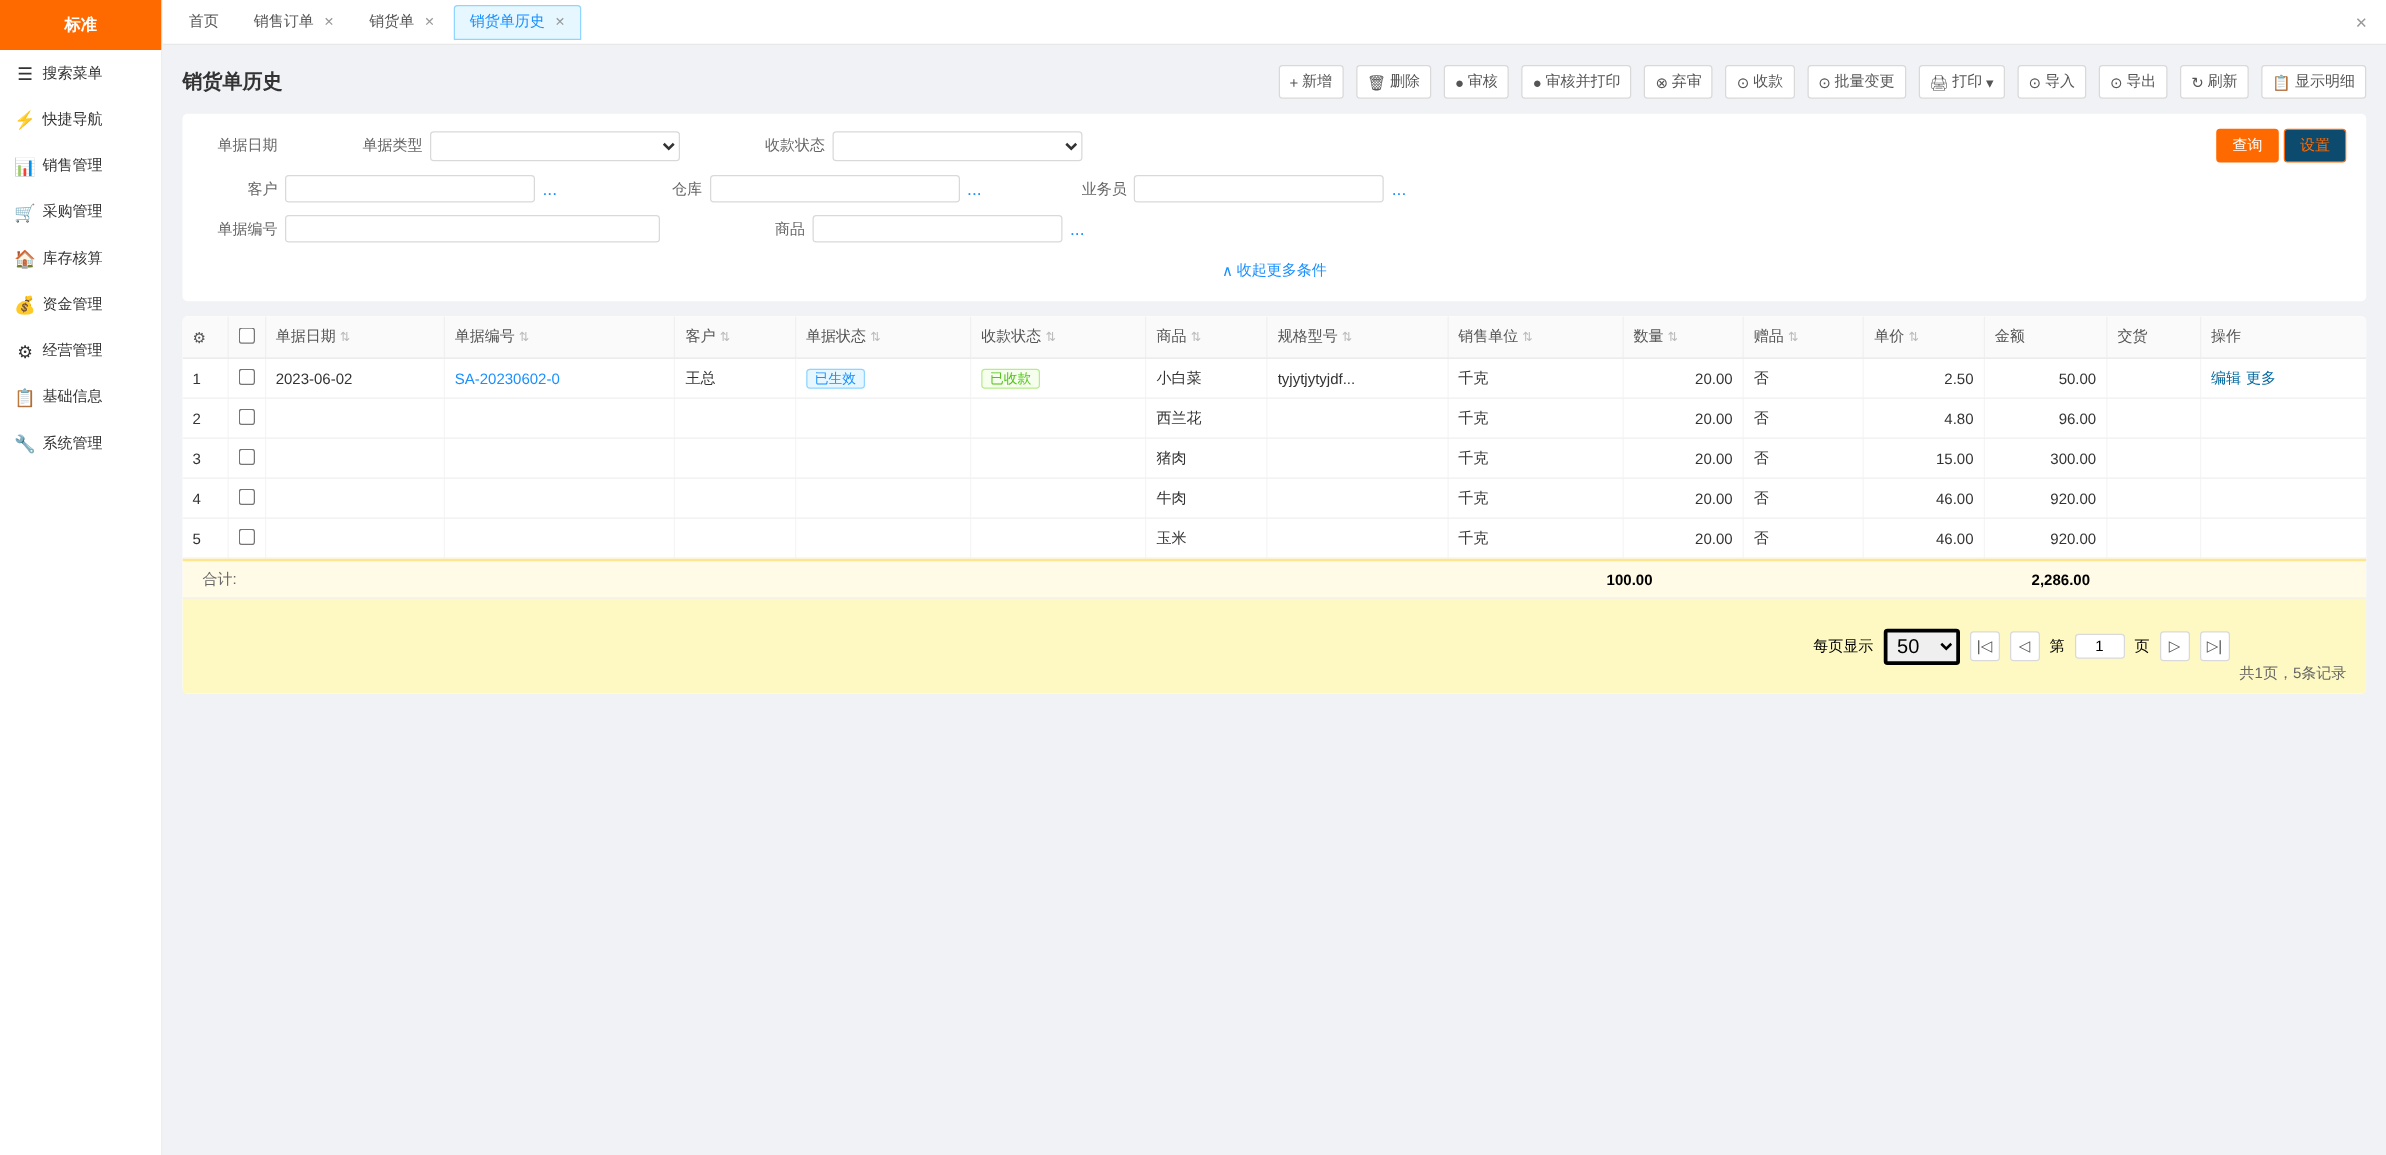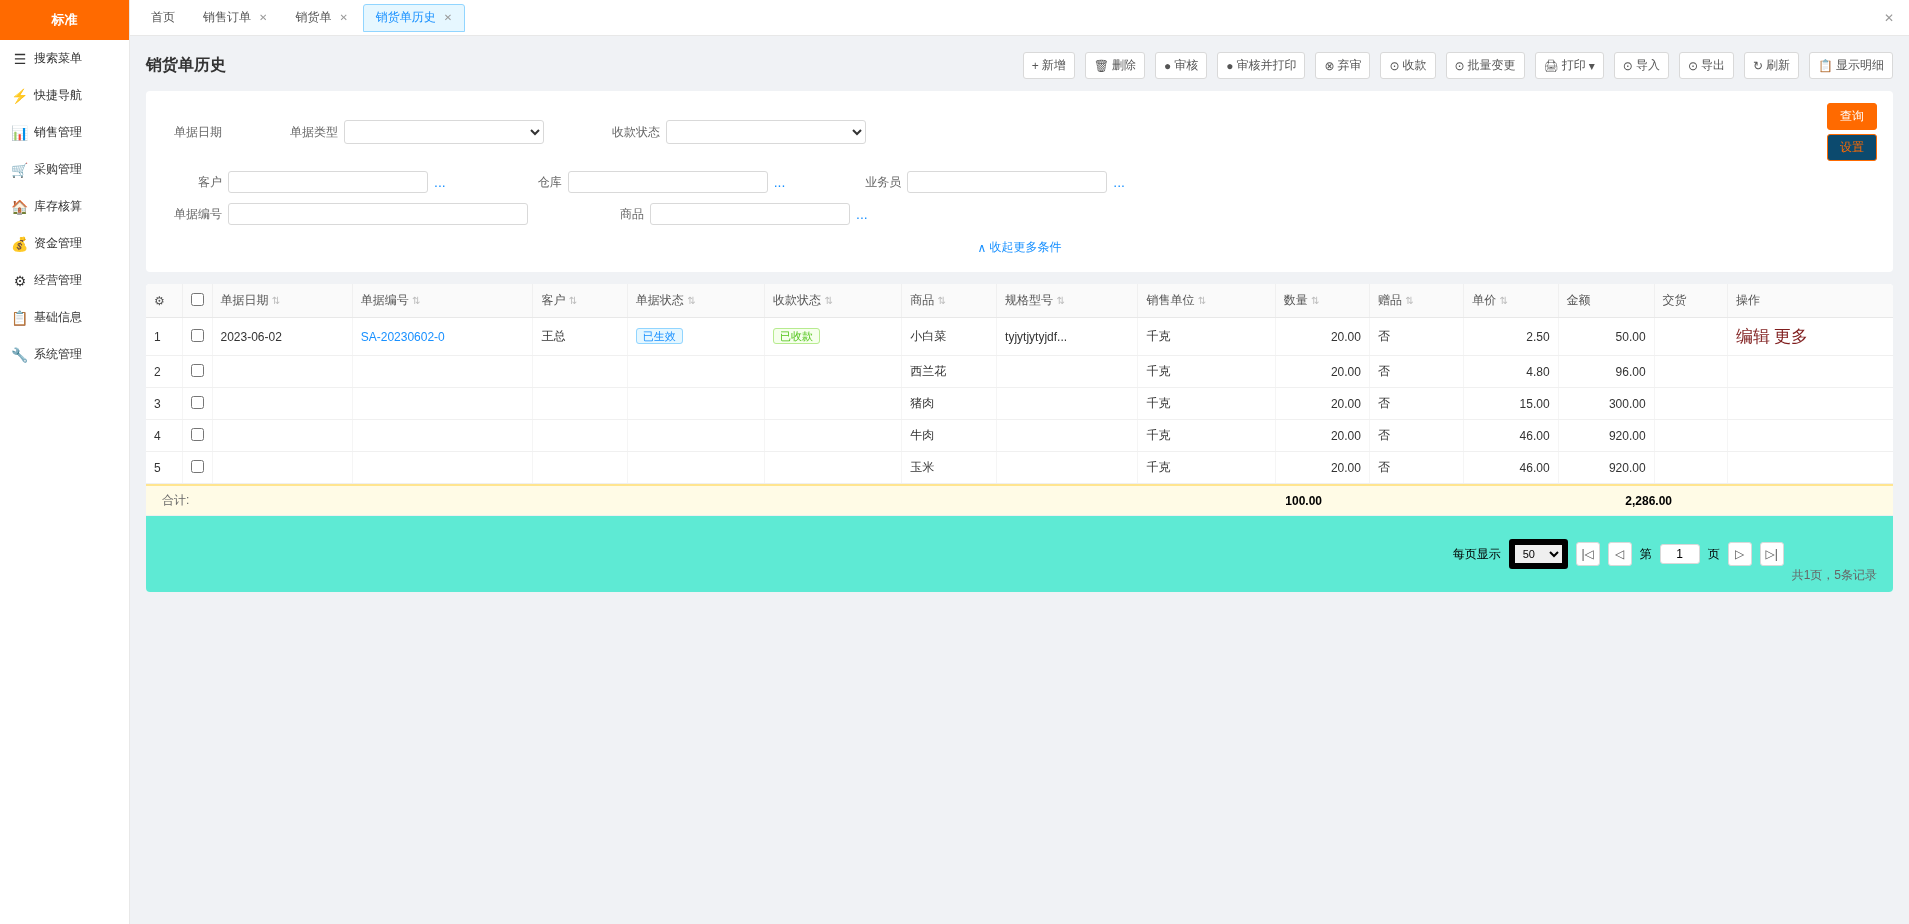--- a/index.html
+++ b/index.html
@@ -51,30 +51,30 @@
     .table-wrap { overflow-x: auto; }
     table { width: 100%; border-collapse: collapse; font-size: 12px; }
     thead tr { background: #fafafa; border-bottom: 1px solid #e8e8e8; }
     th { padding: 8px 8px; text-align: left; color: #555; font-weight: normal; white-space: nowrap; border-right: 1px solid #f0f0f0; border-bottom: 1px solid #e8e8e8; }
     th:last-child { border-right: none; }
     td { padding: 7px 8px; border-bottom: 1px solid #f0f0f0; color: #333; border-right: 1px solid #f5f5f5; white-space: nowrap; }
     td:last-child { border-right: none; }
     .sort-icon { color: #bbb; font-size: 10px; }
     .badge-active { background: #e6f7ff; color: #1890ff; border: 1px solid #91d5ff; border-radius: 3px; padding: 1px 6px; font-size: 11px; }
     .badge-paid { background: #f6ffed; color: #52c41a; border: 1px solid #b7eb8f; border-radius: 3px; padding: 1px 6px; font-size: 11px; }
-    .action-btn { color: #7f1d1d; cursor: pointer; font-size: 17px; margin-right: 4px; }
+    .action-btn { color: #0369a1; cursor: pointer; font-size: 12px; margin-right: 4px; }
 
     
     .table-footer { background: #fffbe6; border-top: 2px solid #ffe58f; padding: 6px 16px; display: flex; align-items: center; }
     .footer-label { color: #666; min-width: 80px; }
     .footer-cells { display: flex; flex: 1; }
 
     
-    .pagination-bar { display: flex; align-items: center; justify-content: flex-end; padding: 8px 16px; background: #5eead4; border-top: 1px solid #f0f0f0; gap: 8px; font-size: 12px; }
-    .page-size-select { border: 6px solid #000000; border-radius: 3px; padding: 2px 4px; font-size: 11px; }
+    .pagination-bar { display: flex; align-items: center; justify-content: flex-end; padding: 8px 16px; background: #fef9c3; border-top: 1px solid #f0f0f0; gap: 8px; font-size: 12px; }
+    .page-size-select { border: 3px solid #000000; border-radius: 3px; padding: 2px 4px; font-size: 16px; }
     .page-btn { width: 24px; height: 24px; border: 1px solid #d9d9d9; background: #fff; border-radius: 3px; cursor: pointer; display: flex; align-items: center; justify-content: center; color: #555; font-size: 12px; }
     .page-input { border: 1px solid #d9d9d9; border-radius: 3px; width: 40px; text-align: center; padding: 2px 4px; font-size: 12px; }
     .page-info { color: #666; margin-top: 43px; }
 
     
     .content::-webkit-scrollbar { width: 6px; }
     .content::-webkit-scrollbar-thumb { background: #ccc; border-radius: 3px; }
 
     
     .tabbar-close { margin-left: auto; width: 24px; height: 24px; display: flex; align-items: center; justify-content: center; cursor: pointer; color: #999; }
@@ -213,21 +213,21 @@
           <select class="filter-select" style="width:200px;">
             <option value=""></option>
           </select>
         </div>
         <div class="filter-item" style="margin-left:40px;">
           <span class="filter-label">收款状态</span>
           <select class="filter-select" style="width:200px;">
             <option value=""></option>
           </select>
         </div>
-        <div style="margin-left:auto; display:flex; flex-direction:column; gap:4px;">
+        <div style="margin-left:auto; display:flex; gap:4px;">
           <button class="btn btn-orange">查询</button>
           <button class="btn btn-set">设置</button>
         </div>
       </div>
 
       <div class="filter-row">
         <div class="filter-item">
           <span class="filter-label">客户</span>
           <input class="filter-input" style="width: 200px;">
           <span class="filter-dots">...</span>

